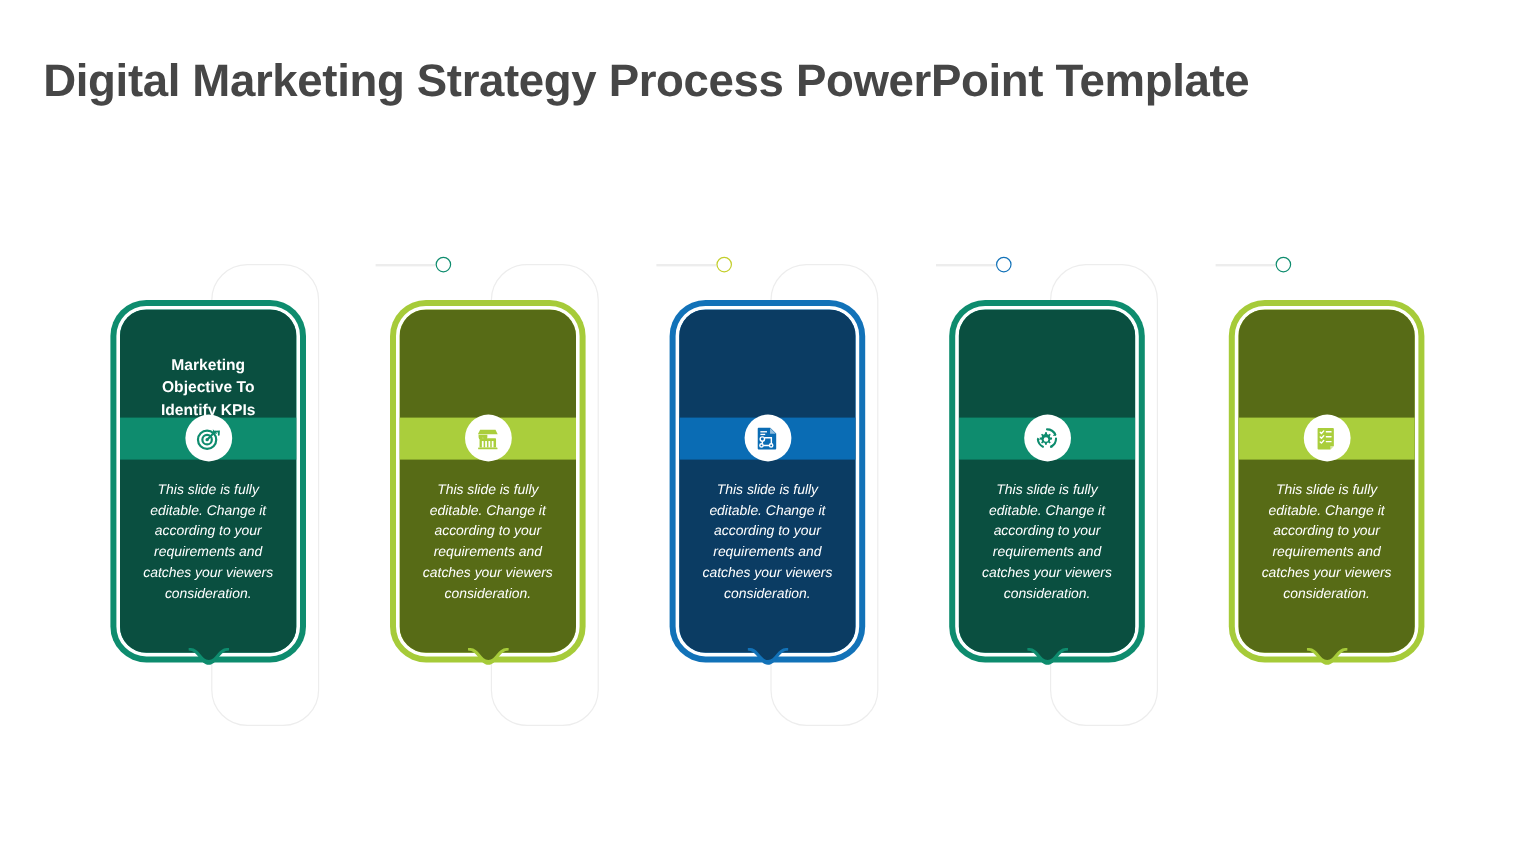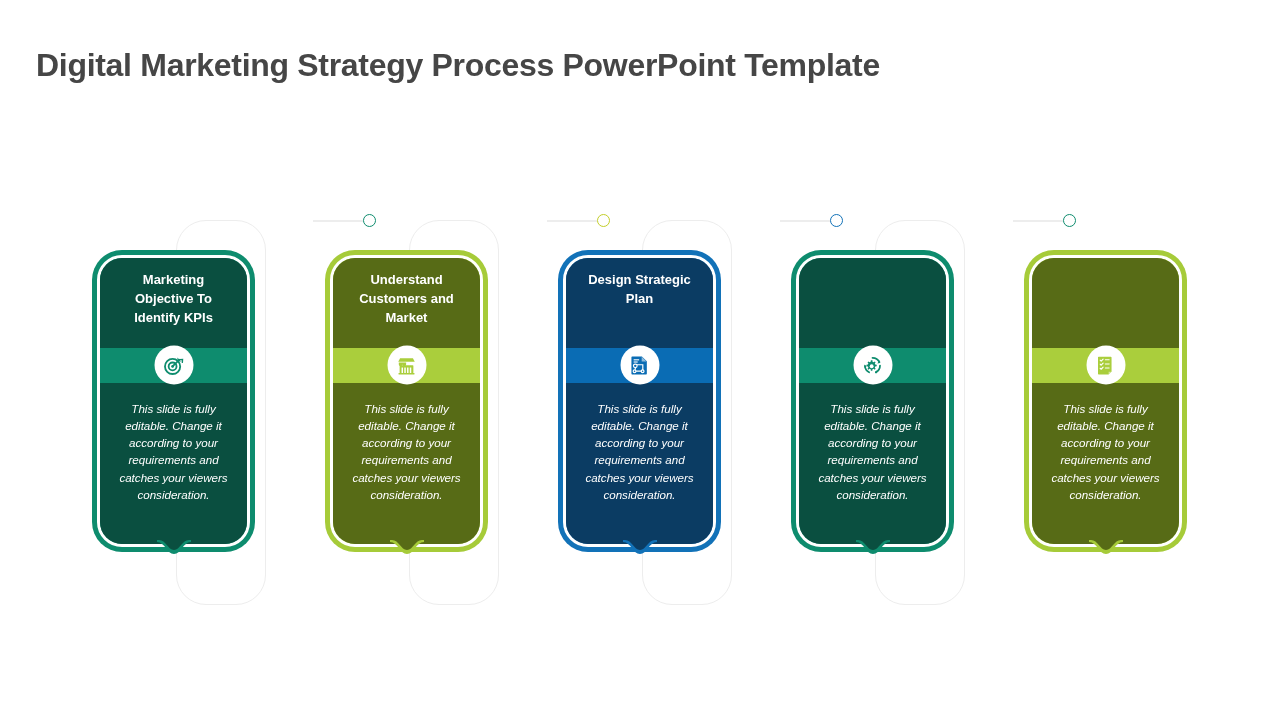--- a/index.html
+++ b/index.html
@@ -20,21 +20,21 @@
     position: absolute;
     inset: 0;
     background: #ffffff;
   }
 
   
   #page-title {
     position: absolute;
     left: 36px;
     top: 47px;
-    font-size: 32px;
+    font-size: 38px;
     font-weight: bold;
     color: #464646;
     letter-spacing: -0.3px;
     white-space: nowrap;
   }
 
   
   #diagram {
     position: absolute;
     left: 0;
@@ -96,21 +96,21 @@
     position: relative;
     width: 100%;
     height: 100%;
     box-sizing: border-box;
     display: flex;
     flex-direction: column;
   }
 
   .card-heading {
     margin: 0;
-    padding: 12px 12px 0 12px;
+    padding: 36px 12px 0 12px;
     font-size: 13px;
     font-weight: bold;
     line-height: 1.48;
     color: #ffffff;
     text-align: center;
     min-height: 72px;
     box-sizing: border-box;
   }
 
   .band {
@@ -214,21 +214,20 @@
         </div>
         <div class="notch"><svg width="34" height="22" viewBox="0 0 34 22">
             <path d="M0 0 H34 V2 C26 2 24 14 17 14 C10 14 8 2 0 2 Z" fill="#0E8C6E"></path>
             <path d="M2 -8 H32 V0 C25 0 23 10 17 10 C11 10 9 0 2 0 Z" fill="#0A4F40"></path>
           </svg></div>
       </div>
       <div class="card-foot" style="left: 406.5px; top: 538px;"></div>
       <div class="card" style="left: 325px; top: 250px; background: rgb(166, 203, 57);">
         <div class="card-inner">
           <div class="card-body" style="background: rgb(87, 107, 22);">
-            <div class="card-heading">Understand Customers and Market</div>
             <div class="band" style="background: rgb(170, 206, 60);"></div>
             <div class="card-desc">This slide is fully editable. Change it according to your requirements and catches your viewers consideration.</div>
           </div>
           <div class="icon-circle">
             <svg width="22" height="22" viewBox="0 0 24 24" fill="none" aria-hidden="true">
               <path d="M3 8 L5 4 H19 L21 8 Z" fill="#AACE3C"></path>
               <path d="M3.6 8.6 v2.2 a2 2 0 0 0 4 0 v-2.2 M7.6 8.6 v2.2 a2 2 0 0 0 4 0 v-2.2" fill="#AACE3C"></path>
               <rect x="4.5" y="11.6" width="15" height="8.6" rx="0.7" fill="#AACE3C"></rect>
               <rect x="6.6" y="14.2" width="1.6" height="6" fill="#ffffff"></rect>
               <rect x="9.6" y="14.2" width="1.6" height="6" fill="#ffffff"></rect>
@@ -240,21 +239,20 @@
         </div>
         <div class="notch"><svg width="34" height="22" viewBox="0 0 34 22">
             <path d="M0 0 H34 V2 C26 2 24 14 17 14 C10 14 8 2 0 2 Z" fill="#A6CB39"></path>
             <path d="M2 -8 H32 V0 C25 0 23 10 17 10 C11 10 9 0 2 0 Z" fill="#576B16"></path>
           </svg></div>
       </div>
       <div class="card-foot" style="left: 639.5px; top: 538px;"></div>
       <div class="card" style="left: 558px; top: 250px; background: rgb(18, 114, 184);">
         <div class="card-inner">
           <div class="card-body" style="background: rgb(11, 60, 99);">
-            <div class="card-heading">Design Strategic Plan</div>
             <div class="band" style="background: rgb(10, 108, 180);"></div>
             <div class="card-desc">This slide is fully editable. Change it according to your requirements and catches your viewers consideration.</div>
           </div>
           <div class="icon-circle">
             <svg width="22" height="22" viewBox="0 0 24 24" fill="none" aria-hidden="true">
               <path d="M4 2.2 h10.6 L20 7.4 V21 a0.8 0.8 0 0 1 -0.8 0.8 H4 a0.8 0.8 0 0 1 -0.8 -0.8 V3 A0.8 0.8 0 0 1 4 2.2 Z" fill="#0A6CB4"></path>
               <path d="M14.4 2.4 V7.6 H19.6 Z" fill="#ffffff" opacity="0.55"></path>
               <rect x="5.6" y="5.2" width="6" height="1.2" fill="#ffffff"></rect>
               <rect x="5.6" y="7.6" width="4.4" height="1.2" fill="#ffffff"></rect>
               <circle cx="7.4" cy="12.4" r="2" fill="none" stroke="#ffffff" stroke-width="1.3"></circle>

